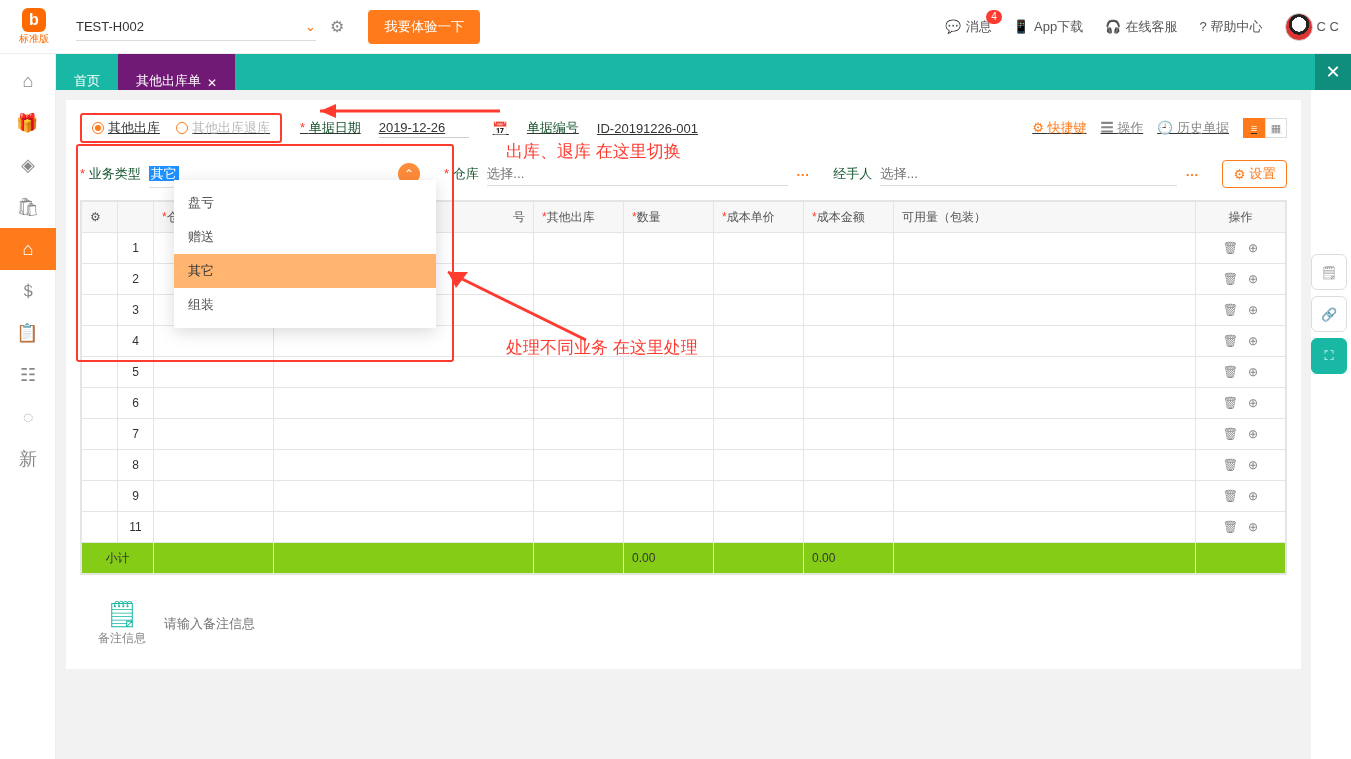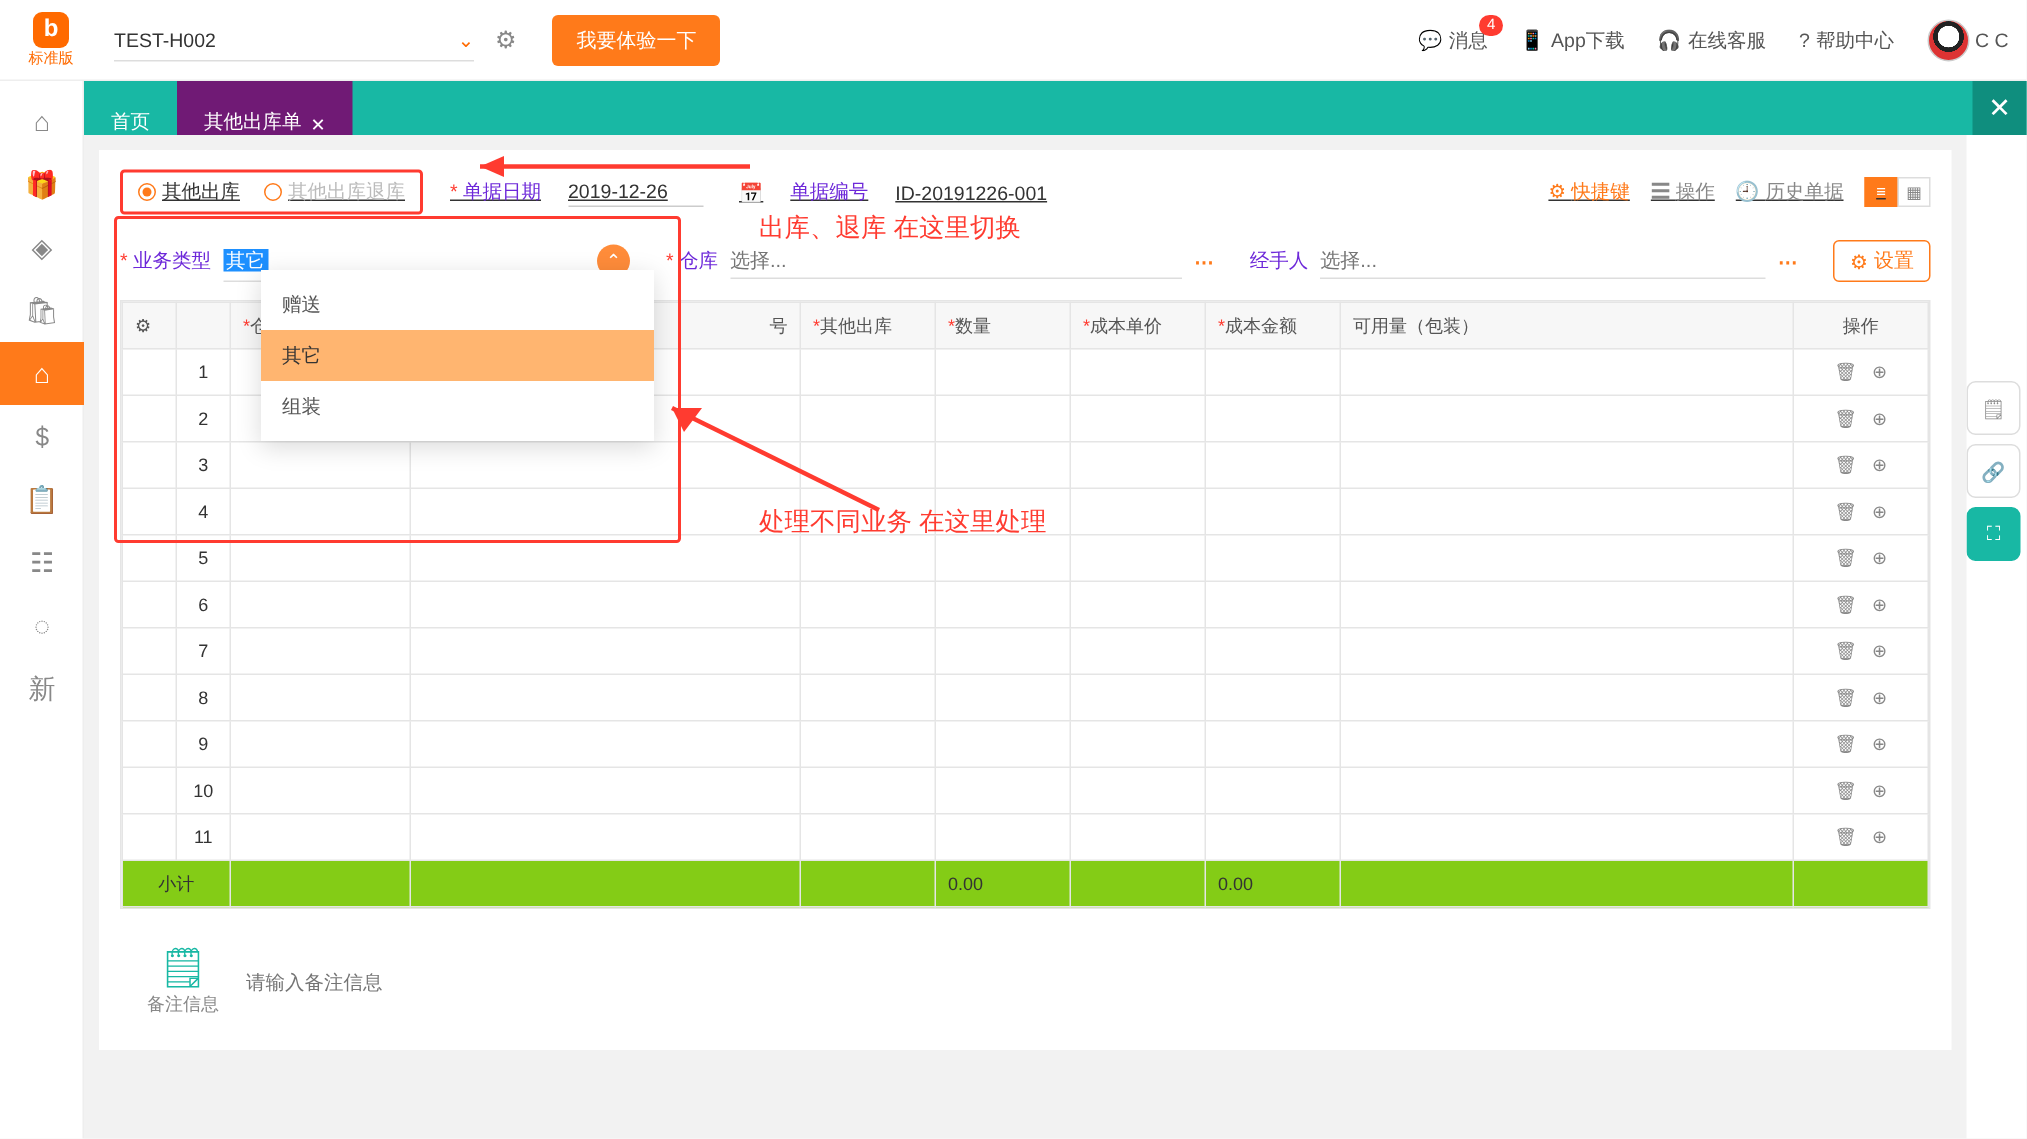--- a/index.html
+++ b/index.html
@@ -40,21 +40,21 @@
 
 .content { position: absolute; left: 56px; right: 40px; top: 90px; bottom: 0; background: #f2f2f2; padding: 10px 10px 0 10px; }
 .panel { background: #fff; padding: 10px 14px; }
 
 .row1 { display: flex; align-items: center; gap: 18px; height: 36px; text-decoration: underline; }
 .radio-group { border: 2px solid #ff3b30; border-radius: 3px; padding: 4px 10px; display: flex; gap: 16px; align-items: center; }
 .radio { display: flex; align-items: center; gap: 4px; }
 .rdot { width: 12px; height: 12px; border-radius: 50%; border: 1px solid #ff7a1a; display: inline-block; position: relative; }
 .rdot.on::after { content:""; position:absolute; inset:2px; border-radius:50%; background:#ff7a1a; }
 .muted { color: #bbb; }
-.field-label { color: #6d28d9; }
+.field-label { color: #14532d; }
 .req::before { content: "* "; color: #ff3b30; }
 .date-underline { border-bottom: 1px solid #ccc; padding: 2px 0; min-width: 90px; display:inline-block; position:relative; }
 .cal-icon { color: #ff7a1a; margin-left: 6px; }
 .toolbar-right { margin-left: auto; display: flex; align-items: center; gap: 14px; color: #888; }
 .toolbar-right .orange { color: #ff7a1a; }
 .view-toggle { display:flex; }
 .vbtn { width:22px; height:20px; border:1px solid #ddd; display:flex; align-items:center; justify-content:center; font-size:11px; }
 .vbtn.on { background:#ff7a1a; color:#fff; border-color:#ff7a1a; }
 
 .row2 { display: flex; align-items: center; gap: 24px; margin-top: 14px; position: relative; }
@@ -223,20 +223,21 @@
       </div>
       <button class="settings-btn">
           <span>⚙</span>
           <span>设置</span>
         </button>
     </div>
 
     <div id="redbox2" class="redbox"></div>
 
     <div class="dropdown">
+      <div class="dd-item">盘亏</div>
       <div class="dd-item">赠送</div>
       <div class="dd-item active">其它</div>
       <div class="dd-item">组装</div>
     </div>
 
     <div class="annot" style="left:440px; top:40px;">出库、退库 在这里切换</div>
     <div class="annot" style="left:440px; top:236px;">处理不同业务 在这里处理</div>
 
     <svg class="arrow" style="left:244px; top:-4px;" width="200" height="30">
       <line x1="10" y1="15" x2="190" y2="15" class="arrow-line"></line>
@@ -424,37 +425,20 @@
               <td></td>
               <td>
                 <div class="op-icons">
                   <span>🗑</span>
                   <span>⊕</span>
                 </div>
               </td>
             </tr>
             <tr>
               <td></td>
-              <td style="text-align:center">10</td>
-              <td></td>
-              <td></td>
-              <td></td>
-              <td></td>
-              <td></td>
-              <td></td>
-              <td></td>
-              <td>
-                <div class="op-icons">
-                  <span>🗑</span>
-                  <span>⊕</span>
-                </div>
-              </td>
-            </tr>
-            <tr>
-              <td></td>
               <td style="text-align:center">11</td>
               <td></td>
               <td></td>
               <td></td>
               <td></td>
               <td></td>
               <td></td>
               <td></td>
               <td>
                 <div class="op-icons">

